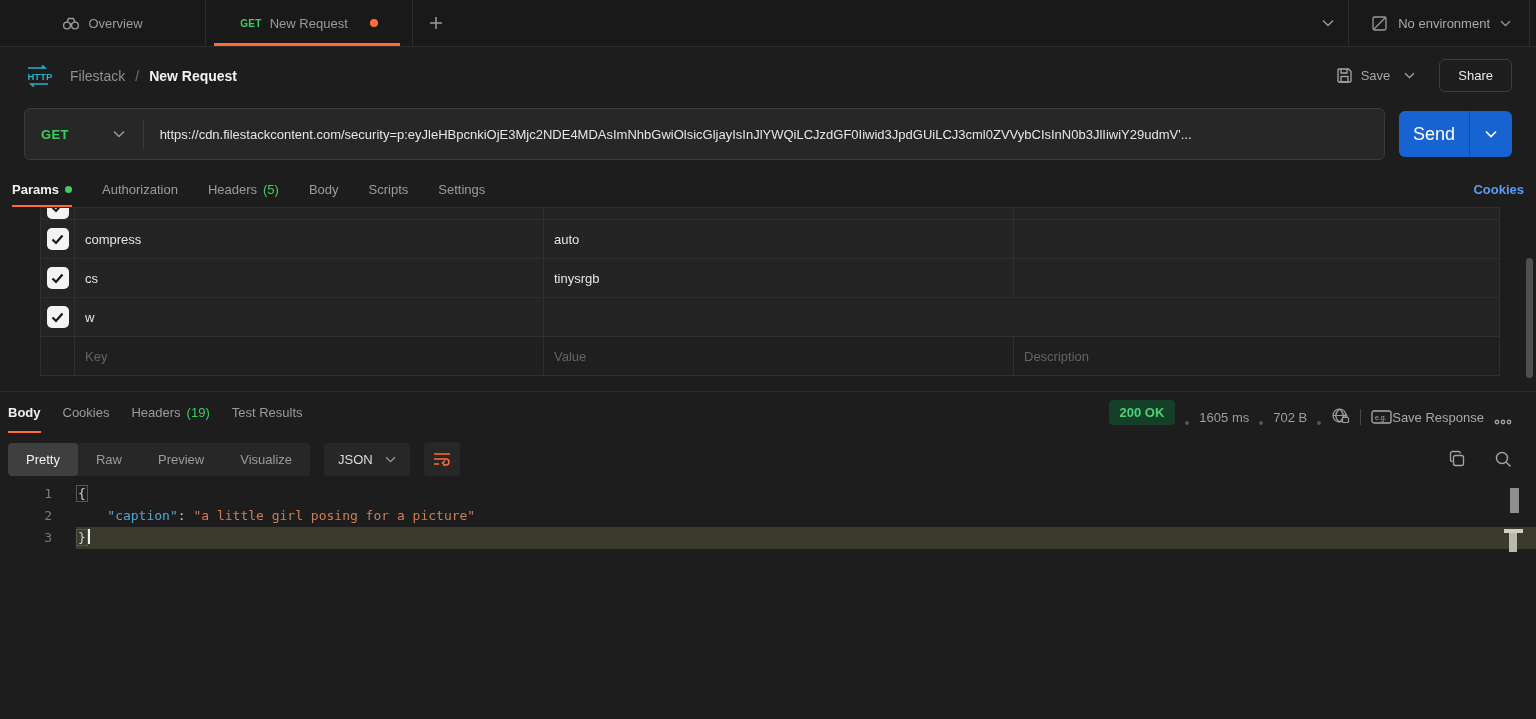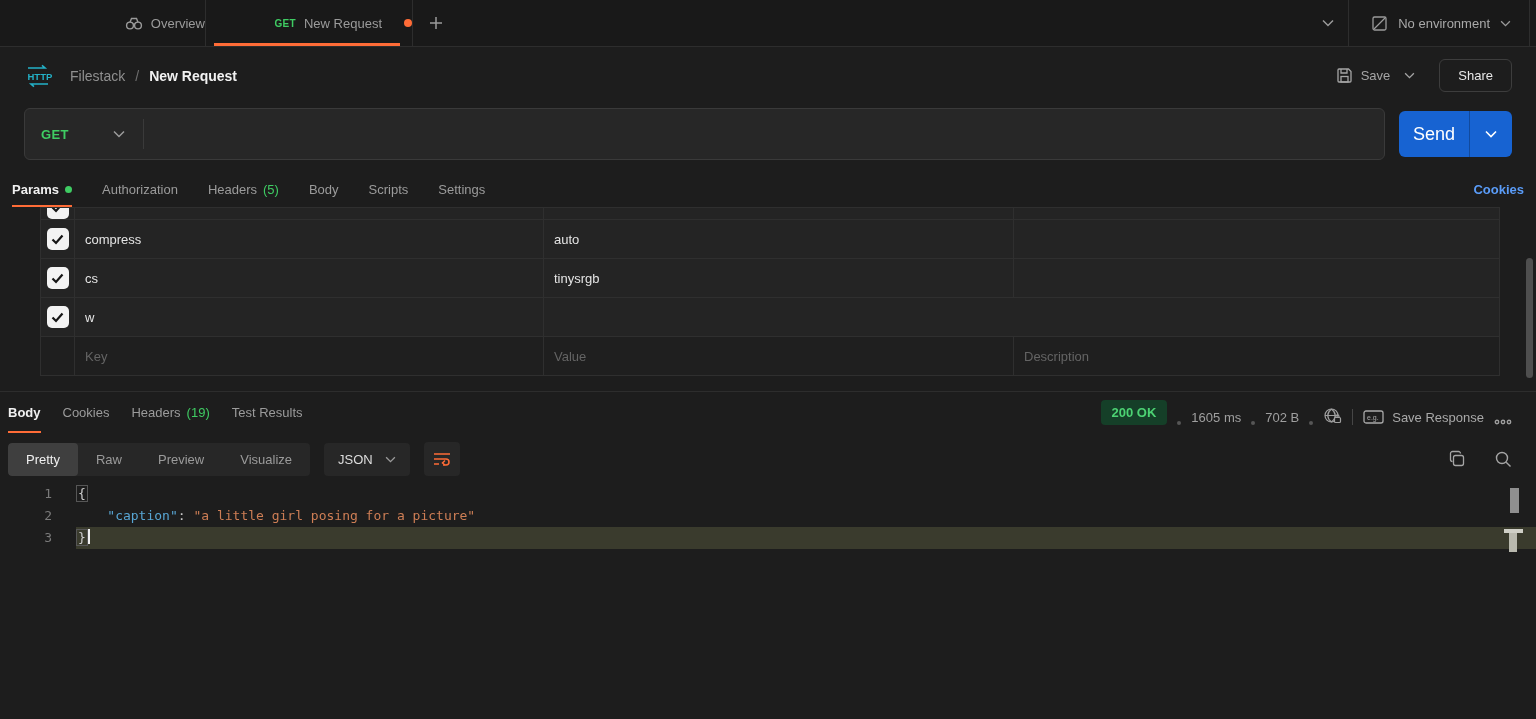--- a/index.html
+++ b/index.html
@@ -13,21 +13,21 @@
   }
   .icon { display:inline-flex; align-items:center; justify-content:center; flex:none; }
   svg { display:block; }
 
   
   .topbar {
     height:47px; background:#191919; border-bottom:1px solid #2d2d2d;
     display:flex; align-items:stretch;
   }
   .topbar .tab {
-    display:flex; align-items:center; justify-content:flex-end; gap:8px;
+    display:flex; align-items:center; justify-content:center; gap:8px;
     color:#9b9b9b; cursor:pointer; position:relative;
   }
   .tab-overview { width:206px; border-right:1px solid #2d2d2d; }
   .tab-active { width:207px; border-right:1px solid #2d2d2d; color:#ededed; }
   .tab-active .method { color:#3fcc63; font-size:10px; font-weight:700; letter-spacing:.3px; }
   .tab-active .tab-underline {
     position:absolute; left:8px; right:12px; bottom:0; height:3px; background:#ff6c37;
   }
   .unsaved-dot { width:8px; height:8px; border-radius:50%; background:#ff6c37; margin-left:14px; }
   .plus-btn { width:46px; display:flex; align-items:center; justify-content:center; color:#9b9b9b; cursor:pointer; }
@@ -107,21 +107,21 @@
   .resp-tabs { display:flex; align-items:center; gap:22px; height:100%; }
   .resp-meta { margin-left:auto; display:flex; align-items:flex-end; gap:10px; }
   .status-badge {
     background:#153f28; color:#4cd273; font-weight:700; border-radius:4px;
     padding:5px 11px; font-size:13px;
   }
   .meta-dot { width:4px; height:4px; border-radius:50%; background:#565656; }
   .meta-text { color:#9f9f9f; }
   .meta-div { width:1px; height:16px; background:#464646; }
   .meta-icon { color:#9f9f9f; cursor:pointer; }
-  .save-resp { display:flex; align-items:center; gap:8px; color:#a9a9a9; cursor:pointer; }
+  .save-resp { display:flex; align-items:center; gap:0; color:#a9a9a9; cursor:pointer; }
 
   .view-bar { display:flex; align-items:center; padding:8px 24px 0 8px; height:44px; }
   .seg-ctrl { display:flex; background:#272727; border-radius:4px; overflow:hidden; }
   .seg { padding:9px 18px; color:#9b9b9b; cursor:pointer; }
   .seg.active { background:#3f3f3f; color:#f0f0f0; border-radius:4px; }
   .fmt-select { margin-left:14px; background:#272727; border-radius:4px; display:flex; align-items:center; gap:12px; padding:9px 14px; color:#dedede; cursor:pointer; }
   .wrap-btn { margin-left:14px; background:#272727; border-radius:4px; width:36px; height:34px; display:flex; align-items:center; justify-content:center; color:#ff6c37; cursor:pointer; }
   .view-right { margin-left:auto; display:flex; align-items:center; gap:28px; color:#a5a5a5; }
   .view-right .icon { cursor:pointer; }
 
@@ -226,20 +226,21 @@
 
 <div class="req-row">
   <div class="url-box">
     <div class="method-select">
       <span class="m">GET</span>
       <svg width="12" height="8" viewBox="0 0 12 8" fill="none" stroke="#9b9b9b" stroke-width="1.5">
           <path d="M1 1.5 L6 6.5 L11 1.5"></path>
         </svg>
     </div>
     <div class="url-div"></div>
+    <div class="url-text">https://cdn.filestackcontent.com/security=p:eyJleHBpcnkiOjE3Mjc2NDE4MDAsImNhbGwiOlsicGljayIsInJlYWQiLCJzdGF0Iiwid3JpdGUiLCJ3cml0ZVVybCIsInN0b3JlIiwiY29udmV'...</div>
   </div>
   <div class="send-group">
     <button class="send-btn">Send</button>
     <button class="send-chevron">
       <svg width="12" height="8" viewBox="0 0 12 8" fill="none" stroke="#ffffff" stroke-width="1.6">
           <path d="M1 1.5 L6 6.5 L11 1.5"></path>
         </svg>
     </button>
   </div>
 </div>

